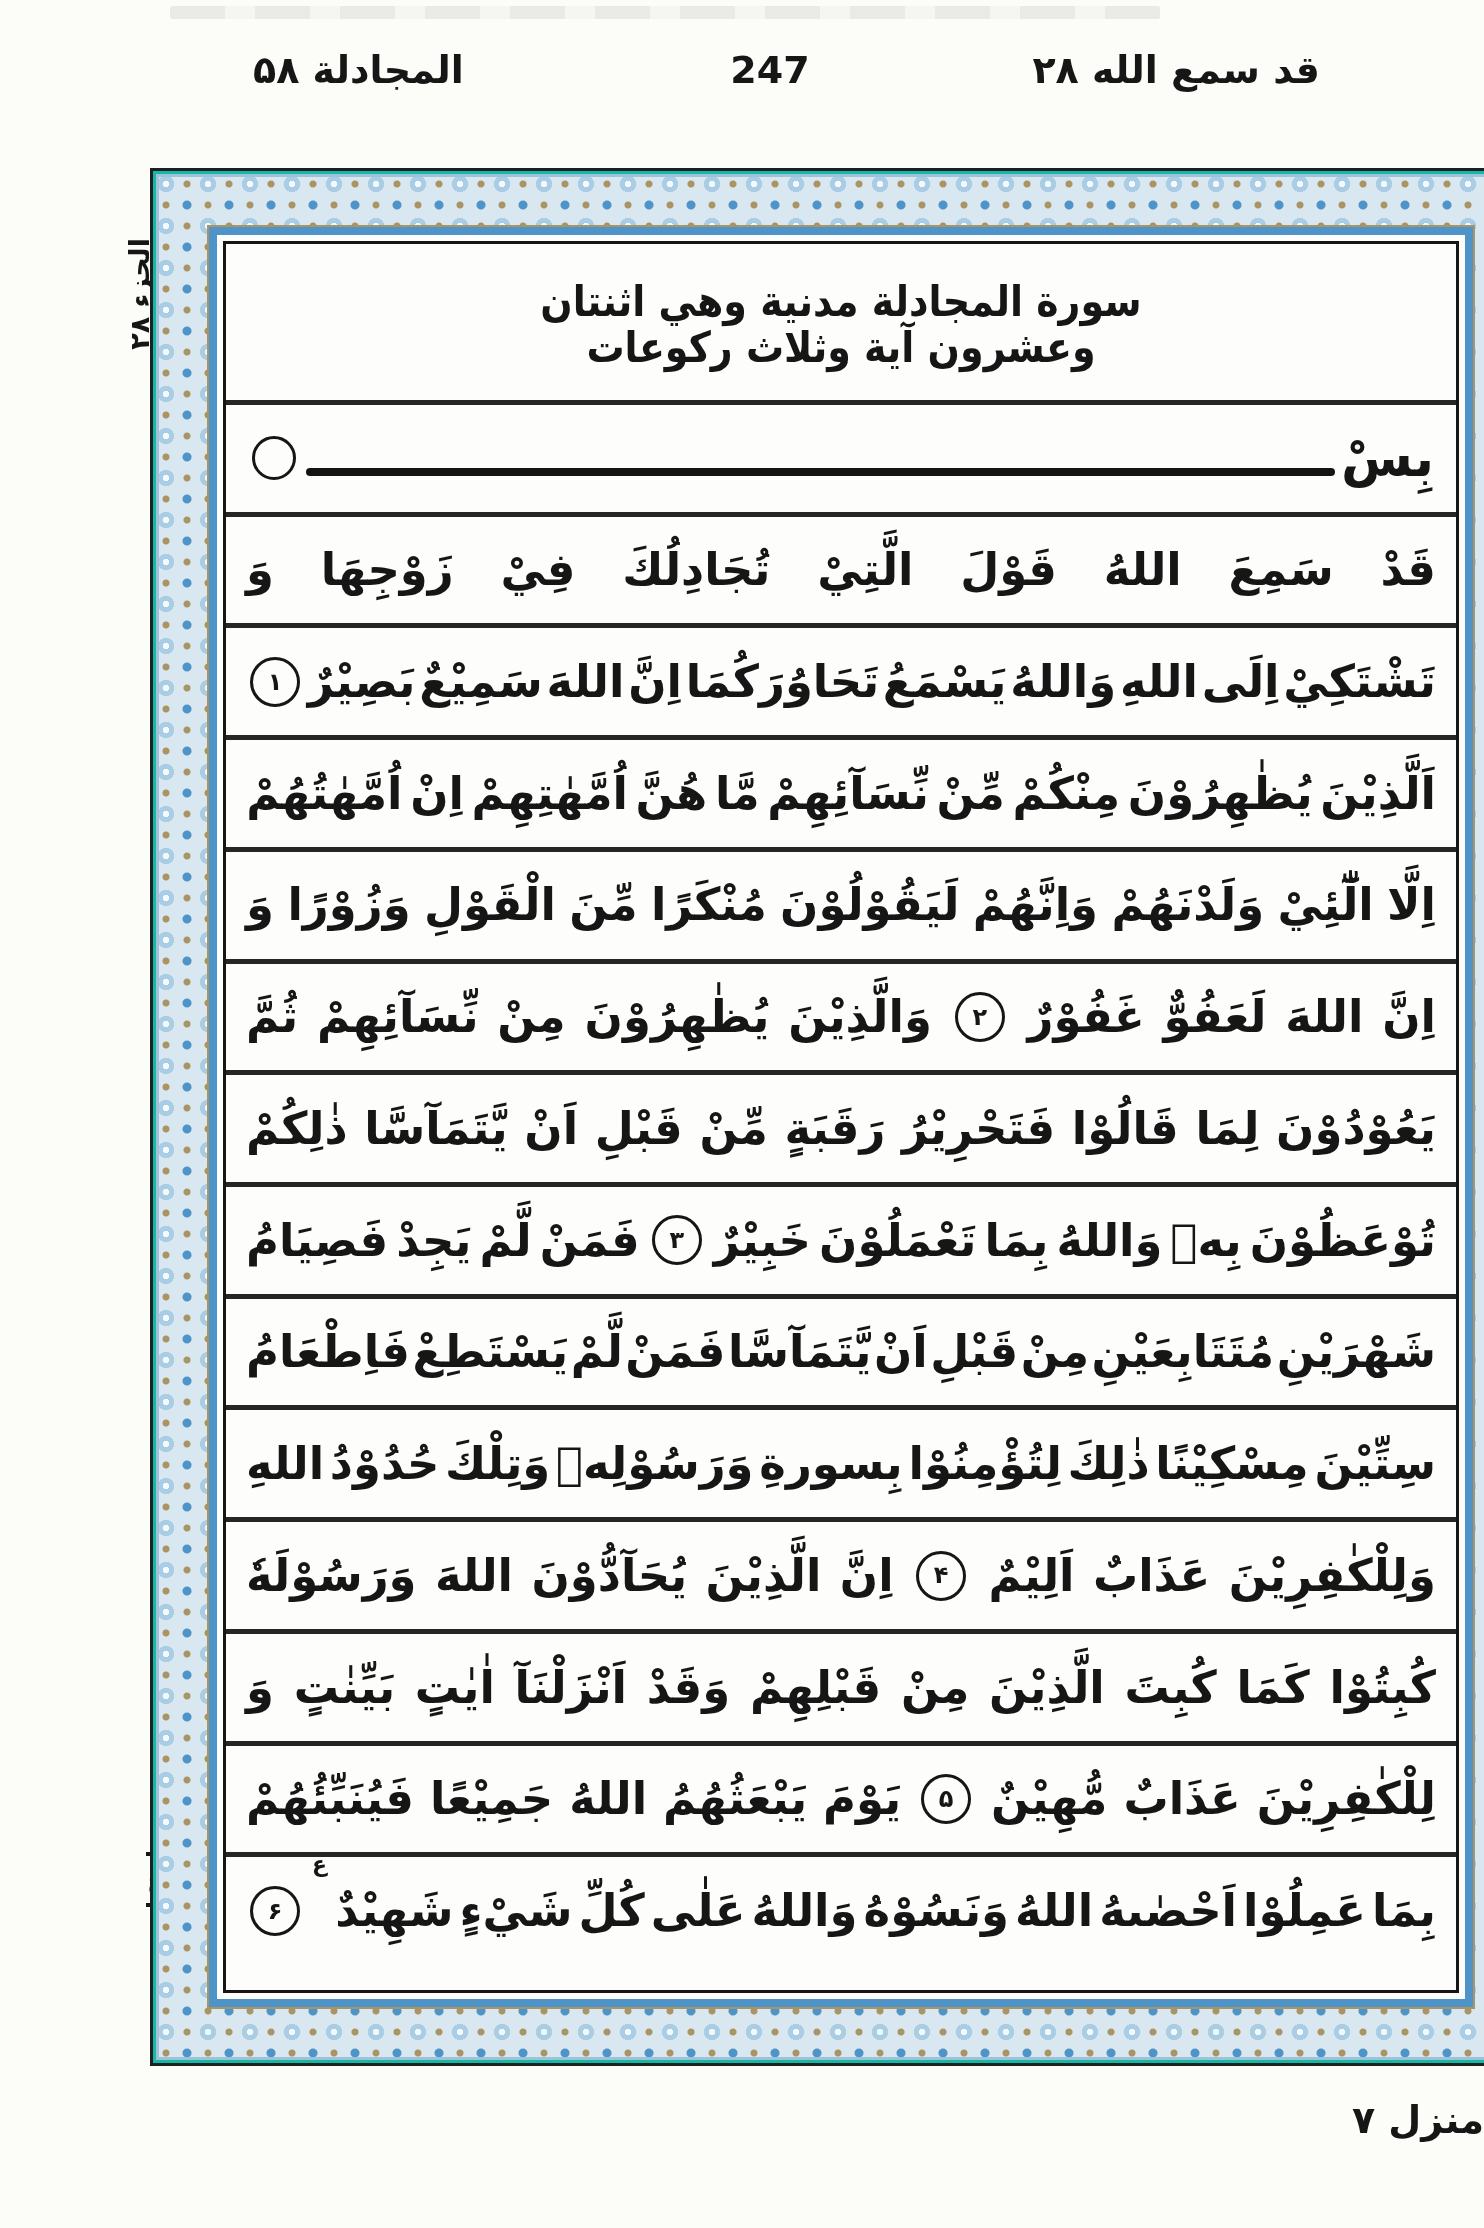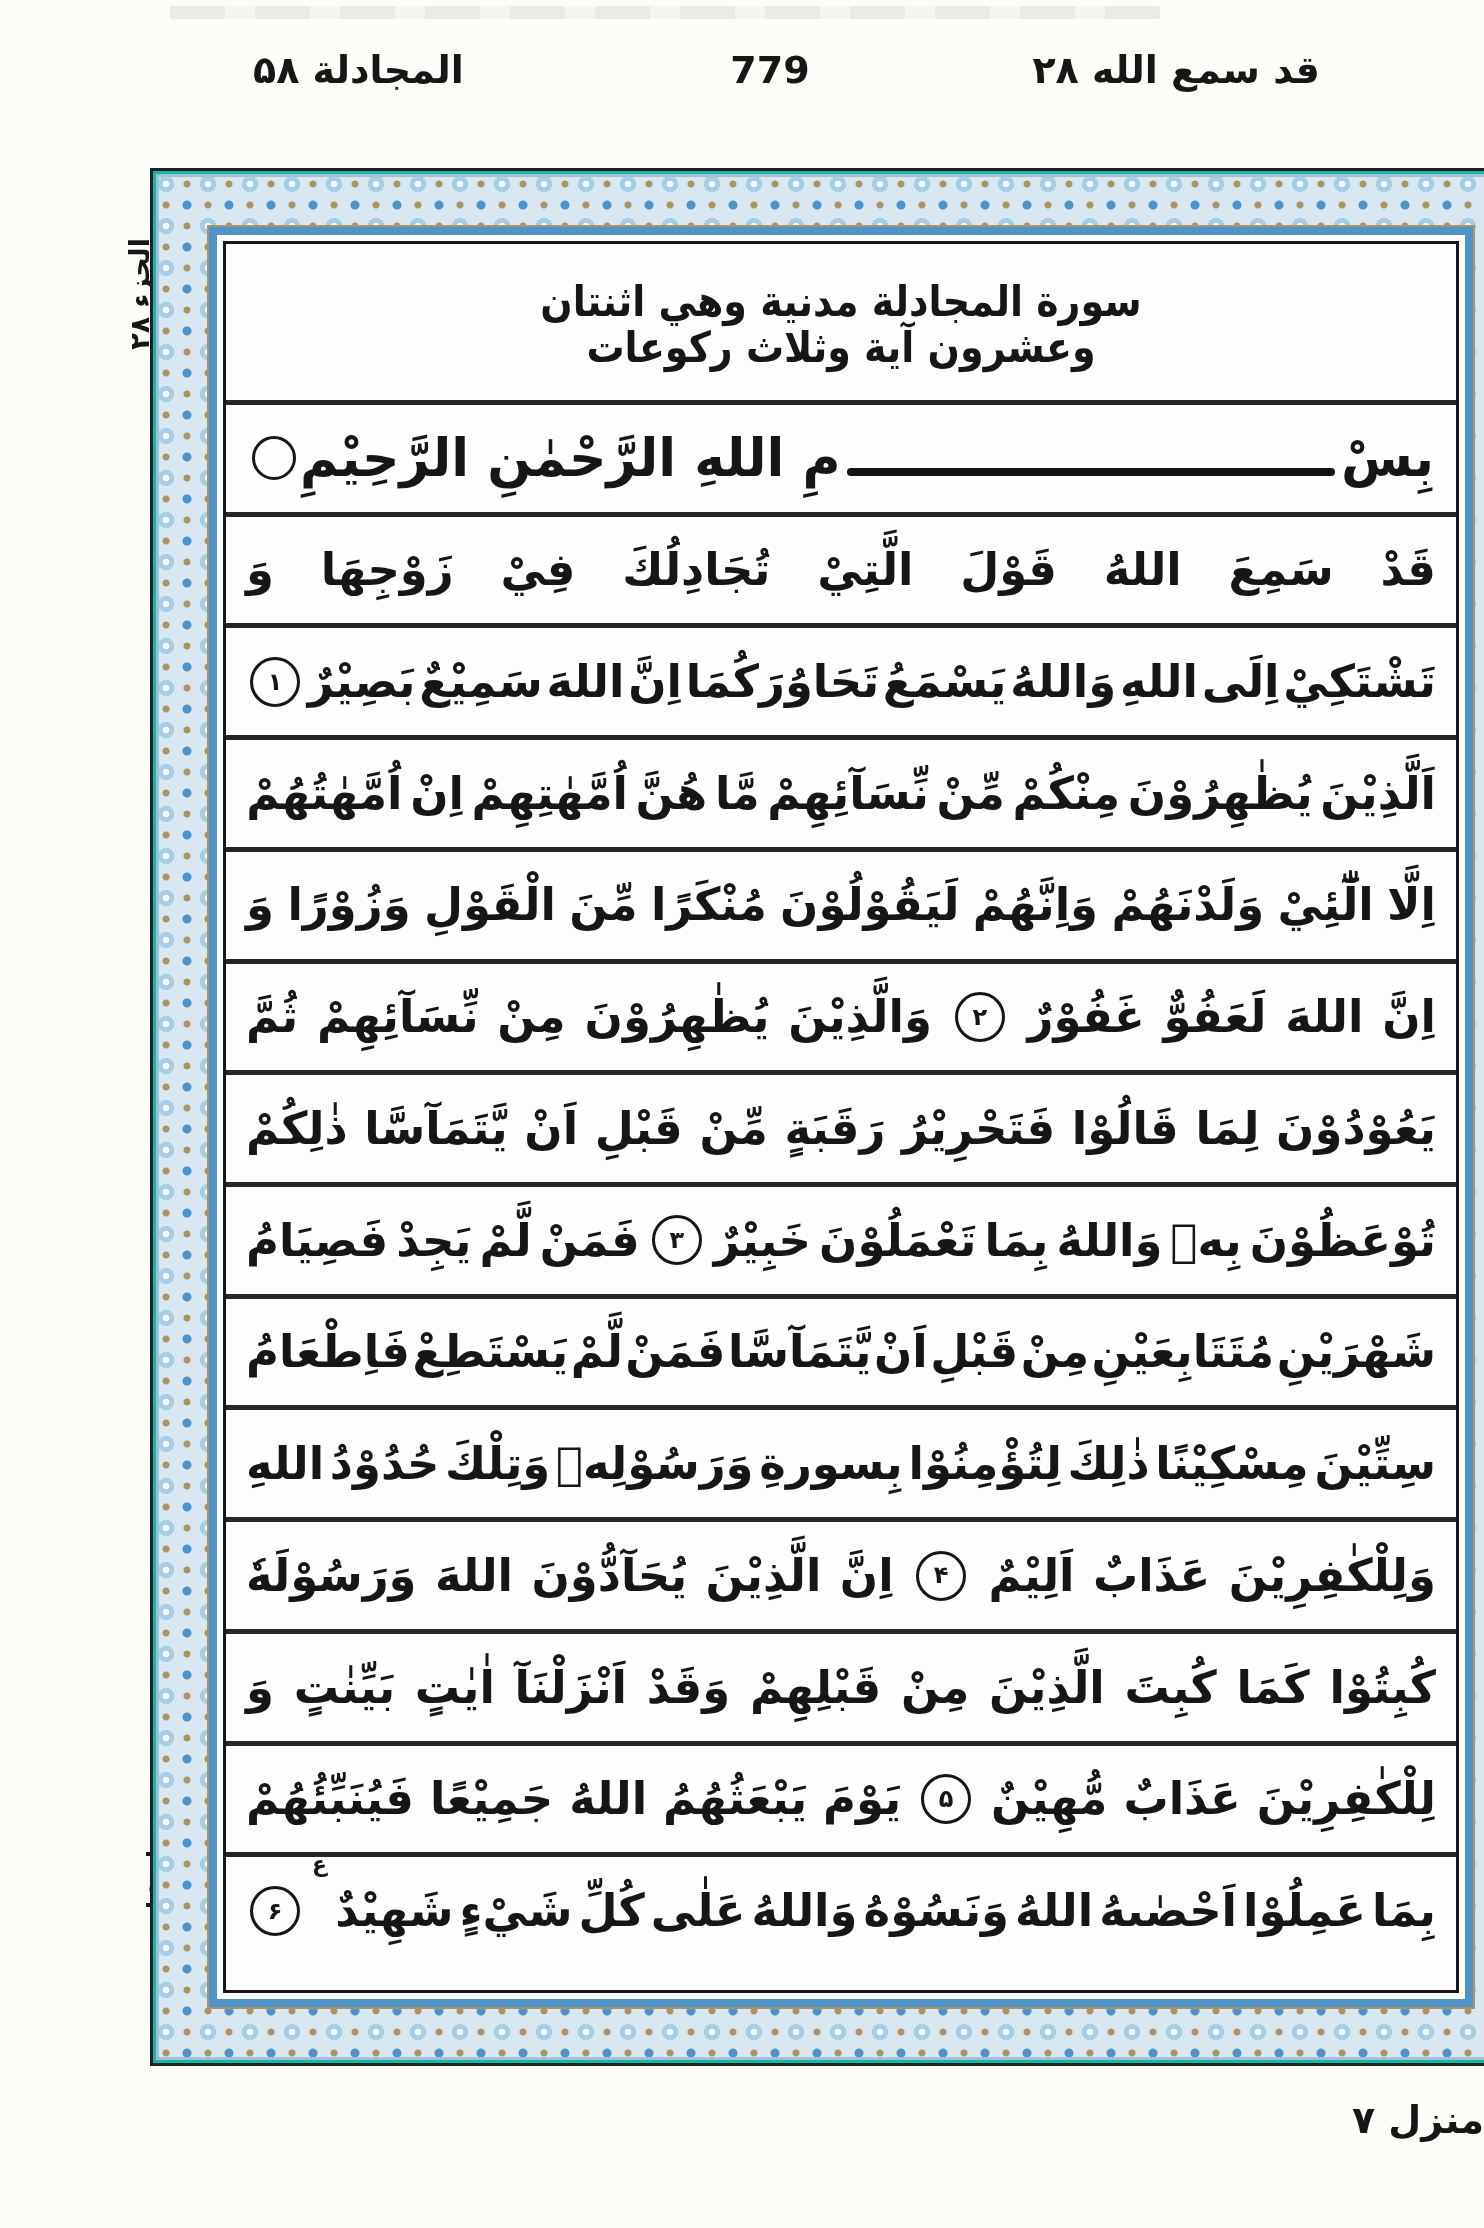--- a/index.html
+++ b/index.html
@@ -94,21 +94,21 @@
     font-size:38px;font-weight:bold;direction:rtl;
   }
 </style>
 </head>
 <body>
 
 <div class="scan-artifact"></div>
 
 <div class="running-head">
   <div class="head-item head-right">قد سمع الله ۲۸</div>
-  <div class="head-item head-center">779</div>
+  <div class="head-item head-center">247</div>
   <div class="head-item head-left">المجادلة ۵۸</div>
 </div>
 
 <div class="juz-margin">الجزء ۲۸</div>
 
 <div class="ruku-margin">
   <span class="ruku-dash"></span>
   <span>ع</span>
   <span class="ruku-dash"></span>
 </div>
@@ -119,21 +119,20 @@
   <div class="inner-gap"></div>
 
   <div class="text-panel">
     <div class="title-block">
       <div class="title-emblem">سورة المجادلة مدنية وهي اثنتان وعشرون آية وثلاث ركوعات</div>
     </div>
 
     <div class="bismillah-row">
       <span>بِسْ</span>
       <span class="kashida"></span>
-      <span>مِ اللهِ الرَّحْمٰنِ الرَّحِيْمِ</span>
       <span class="ayah-circle empty"></span>
     </div>
 
     <div id="quran-lines-host" style="display:contents"><div class="qline">
           <span class="word">قَدْ</span>
           <span class="word">سَمِعَ</span>
           <span class="word">اللهُ</span>
           <span class="word">قَوْلَ</span>
           <span class="word">الَّتِيْ</span>
           <span class="word">تُجَادِلُكَ</span>

